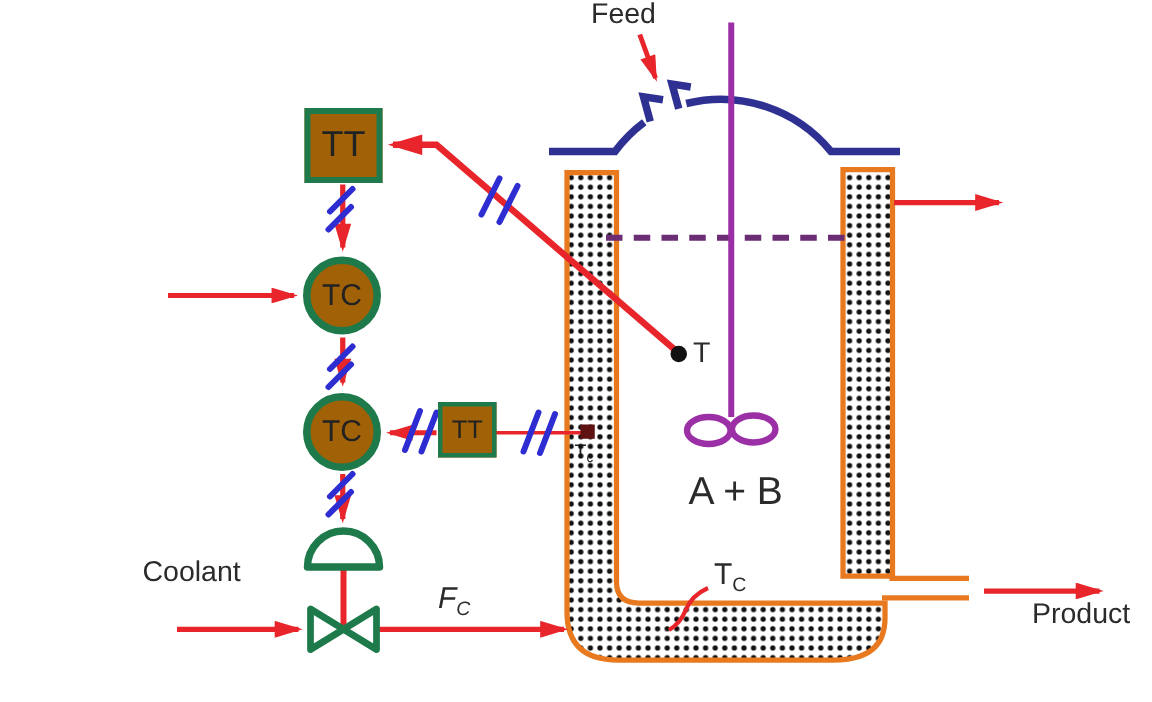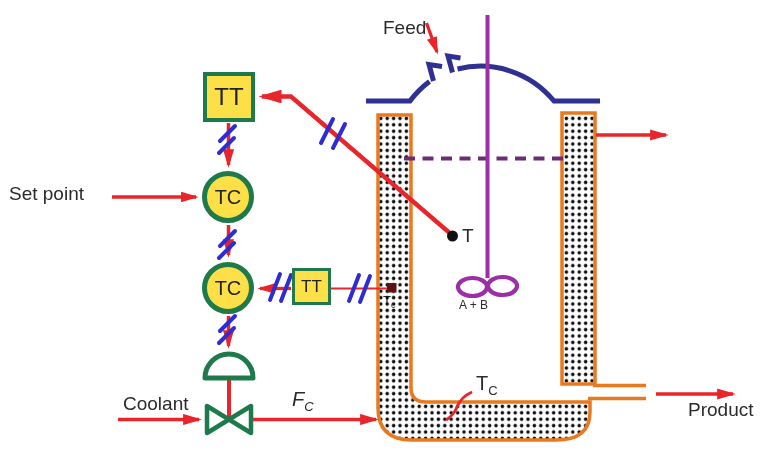--- a/index.html
+++ b/index.html
@@ -7,33 +7,33 @@
     --jacket-orange:#e8791f; --instrument-green:#1e7a4a;
     --stirrer-purple:#9b2fa5; --level-purple:#6b2d74;
     --text:#2b2b2b; --sensor-dark-red:#5e1212;
   }
   html,body{margin:0;padding:0;background:#fff;}
   #stage{position:relative;width:768px;height:468px;background:#fff;overflow:hidden;
          font-family:"Liberation Sans", sans-serif;color:var(--text);}
   #stage svg{position:absolute;left:0;top:0;}
   .lbl{position:absolute;z-index:3;font-size:19px;line-height:1.05;white-space:nowrap;color:var(--text);}
   .lbl sub{font-size:13px;line-height:0;}
-  .inst{position:absolute;z-index:3;box-sizing:border-box;background:#fde047;
+  .inst{position:absolute;z-index:3;box-sizing:border-box;background:#a16207;
         display:flex;align-items:center;justify-content:center;
         color:#222;border-style:solid;border-color:var(--instrument-green);}
   .tt1{left:203px;top:72px;width:52px;height:50px;border-width:4px;font-size:24px;}
   .tc1{left:202px;top:171px;width:52px;height:52px;border-width:5px;border-radius:50%;font-size:20px;}
   .tc2{left:202px;top:262px;width:52px;height:52px;border-width:5px;border-radius:50%;font-size:20px;}
   .tt2{left:292px;top:268px;width:39px;height:37px;border-width:3px;font-size:17px;}
-  .feed{left:383px;top:0px;margin-top:18px;}
+  .feed{left:394px;top:0px;}
   .setpoint{left:9px;top:184px;}
-  .coolant{left:95px;top:394px;margin-left:28px;}
+  .coolant{left:95px;top:372px;}
   .fc{left:292px;top:389px;font-size:20px;font-style:italic;}
   .product{left:688px;top:400px;}
-  .reactants{left:459px;top:299px;font-size:12px;}
+  .reactants{left:459px;top:314px;font-size:26px;}
   .tlabel{left:462px;top:226px;}
   .tcbottom{left:476px;top:373px;font-size:20px;}
   
   .s-red{stroke:var(--red);fill:none;}
   .s-blue{stroke:var(--signal-blue);stroke-width:4;stroke-linecap:round;fill:none;}
   .s-navy{stroke:var(--dome-navy);stroke-width:5;fill:none;}
   .s-orange{stroke:var(--jacket-orange);stroke-width:3.5;}
   .s-green{stroke:var(--instrument-green);fill:#fff;}
   .s-purple{stroke:var(--stirrer-purple);fill:none;}
   .tinytxt{font-family:"Liberation Sans",sans-serif;font-size:13px;fill:#222;}
@@ -126,21 +126,20 @@
       <span>TC</span>
     </div>
   <div class="inst tc2">
       <span>TC</span>
     </div>
   <div class="inst tt2">
       <span>TT</span>
     </div>
 
   <div class="lbl feed"><span>Feed</span></div>
-  <div class="lbl setpoint"><span>Set point</span></div>
   <div class="lbl coolant"><span>Coolant</span></div>
   <div class="lbl fc"><span>F</span><sub>C</sub></div>
   <div class="lbl product"><span>Product</span></div>
   <div class="lbl reactants"><span>A + B</span></div>
   <div class="lbl tlabel"><span>T</span></div>
   <div class="lbl tcbottom"><span>T</span><sub>C</sub></div>
 
 </div>
 
 </body></html>

